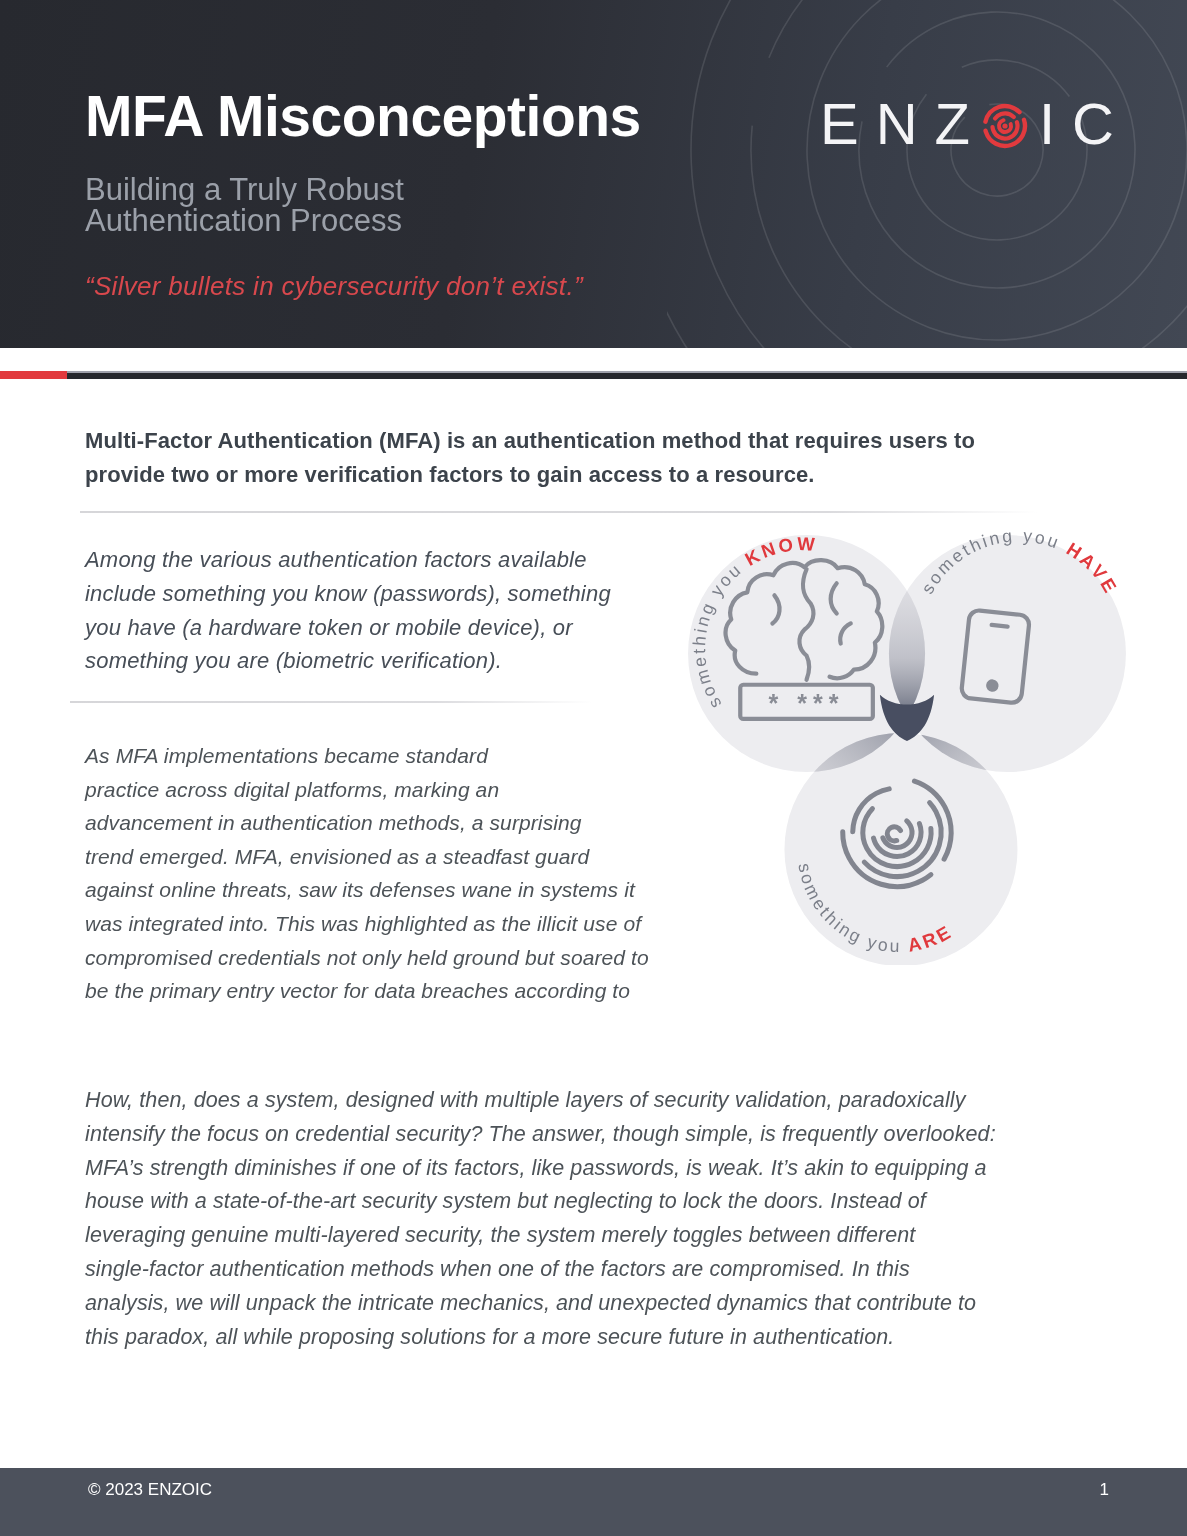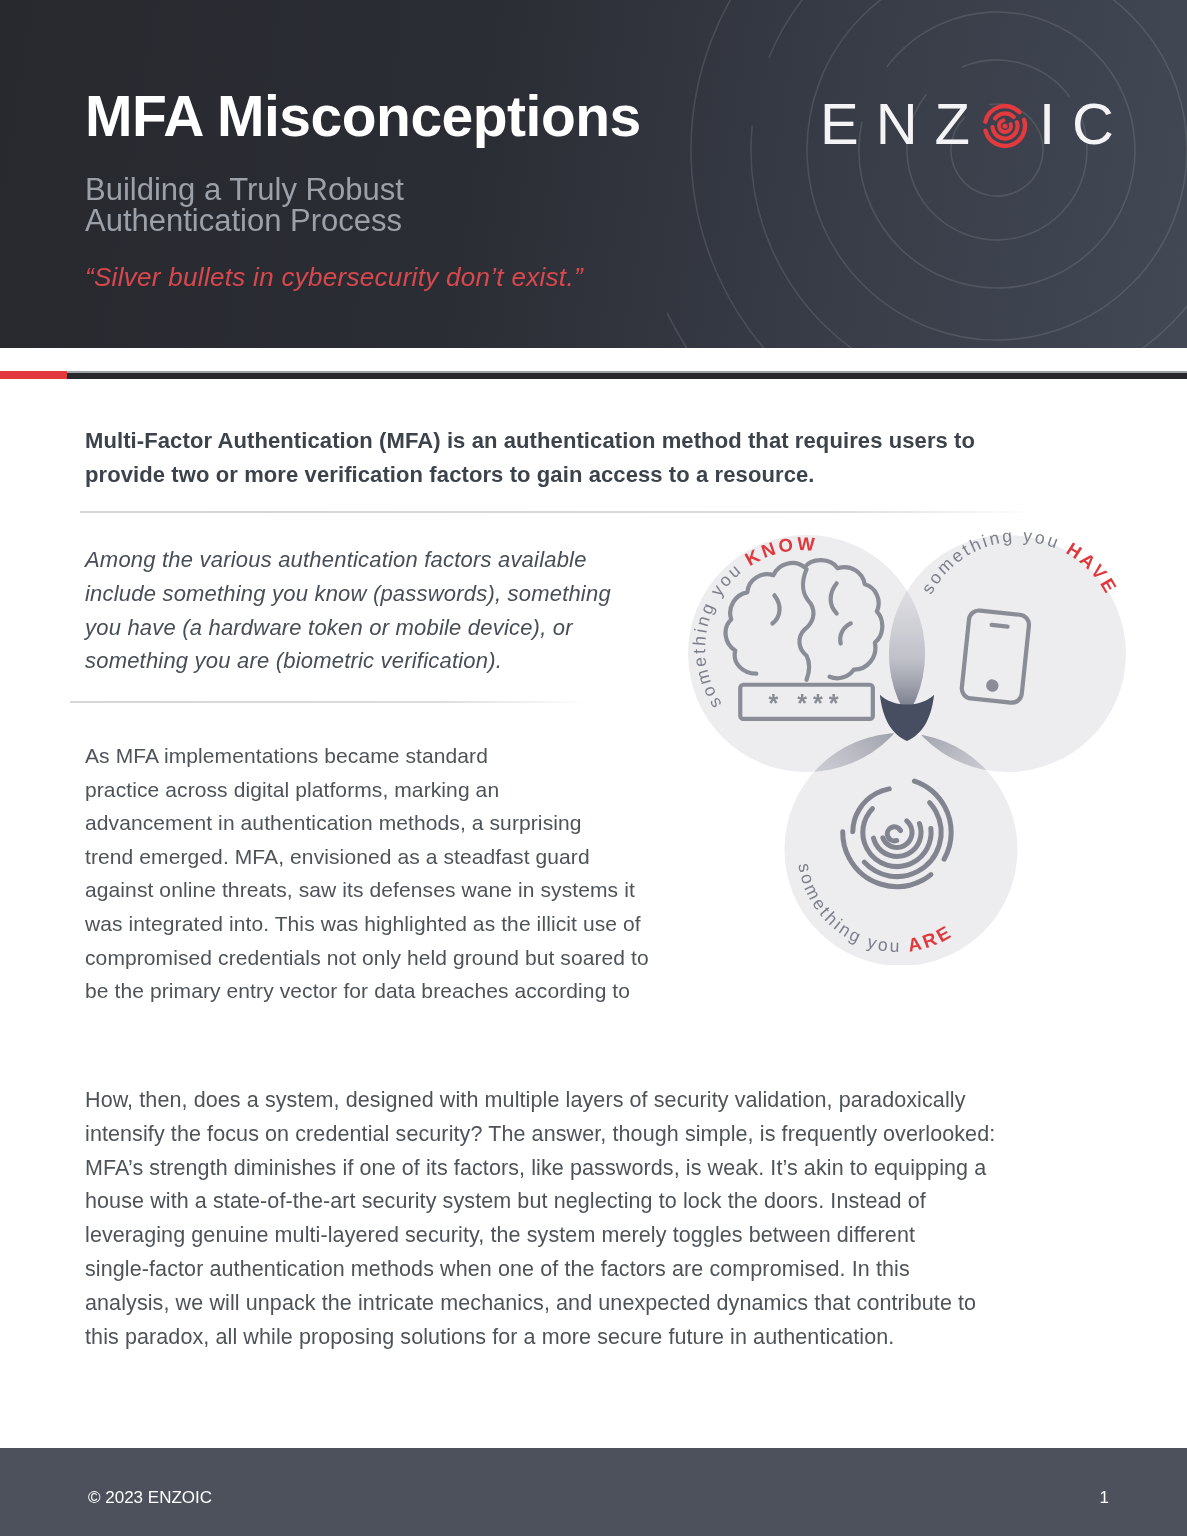--- a/index.html
+++ b/index.html
@@ -6,60 +6,60 @@
   .page{position:relative;width:1187px;height:1536px;margin:0 auto;background:#ffffff;
         font-family:"Liberation Sans",sans-serif;overflow:hidden;}
 
   
   .hero{position:absolute;left:0;top:0;width:1187px;height:348px;
         background:linear-gradient(99deg,#27292f 0%,#2b2d34 40%,#383d48 72%,#424854 100%);}
   .hero-pattern{position:absolute;right:0;top:0;pointer-events:none;}
   .hero-text{position:absolute;left:85px;top:86px;}
   .page-title{color:#ffffff;font-size:57px;font-weight:700;letter-spacing:-0.5px;line-height:60px;margin:0;}
   .page-subtitle{color:#9ba0a9;font-size:31px;font-weight:400;line-height:31px;margin-top:28px;white-space:pre-line;}
-  .hero-quote{color:#d9484d;font-size:26px;font-style:italic;margin-top:26px;letter-spacing:0.3px;}
+  .hero-quote{color:#d9484d;font-size:26px;font-style:italic;margin-top:35px;letter-spacing:0.3px;}
   .logo{position:absolute;left:820px;top:98px;display:flex;align-items:flex-end;color:#f4f4f6;
         font-size:58px;font-weight:400;letter-spacing:17px;line-height:52px;}
   .logo .mark{margin:0 10px 0 -6px;}
 
   
   .hero-rule{position:absolute;left:0;top:371px;width:1187px;height:8px;background:#26282d;}
   .hero-rule .light{position:absolute;left:67px;top:0;right:0;height:2px;background:#9fa1ab;}
   .hero-rule .red{position:absolute;left:0;top:0;width:67px;height:8px;background:#e23a3e;}
 
   
   .lead{position:absolute;left:85px;top:424px;font-size:22px;font-weight:700;color:#3c434b;
         line-height:33.5px;white-space:pre-line;letter-spacing:0.1px;}
   .divider{position:absolute;height:2px;}
   .divider.one{left:80px;top:511px;width:957px;
         background:linear-gradient(to right,#d6d6d9 0%,#dadadd 78%,rgba(218,218,221,0) 100%);}
   .divider.two{left:70px;top:701px;width:522px;
         background:linear-gradient(to right,#d6d6d9 0%,#dcdcdf 70%,rgba(220,220,223,0) 100%);}
   .italic-note{position:absolute;left:85px;top:543px;font-size:22px;font-style:italic;color:#474e57;
         line-height:33.8px;white-space:pre-line;letter-spacing:0.2px;}
   .para{font-size:21px;color:#4d5358;line-height:33.6px;letter-spacing:0.1px;}
-  .para .plines{white-space:pre-line;}
+  .para .plines{white-space:pre-line;font-style:italic;}
   .body1{position:absolute;left:85px;top:739px;width:680px;}
   .body2{position:absolute;left:85px;top:1084px;width:1040px;font-size:21.5px;line-height:33.8px;}
   a.doc-link{color:#d95b5e;text-decoration:underline;text-decoration-thickness:2px;
         text-underline-offset:4px;cursor:pointer;}
   .link-period{color:#b04a4c;}
 
   
   .venn{position:absolute;left:678px;top:523px;}
   .venn circle.vc{fill:#ededf0;mix-blend-mode:multiply;}
   .vlabel{font-size:17.5px;letter-spacing:2.6px;fill:#7b7f89;font-weight:500;}
   .vred{font-size:18.5px;letter-spacing:3px;fill:#e0393d;font-weight:700;}
   .vicon{stroke:#8a8d96;stroke-width:4.2;fill:none;stroke-linecap:round;stroke-linejoin:round;}
   .fprint{stroke:#82858f;stroke-width:5;fill:none;stroke-linecap:round;}
   .pwmask{font-size:25px;font-weight:700;letter-spacing:6px;fill:#898c95;}
 
   
-  .footer{position:absolute;left:0;bottom:0;width:1187px;height:88px;background:#4c515c;
-          display:flex;align-items:center;justify-content:space-between;
+  .footer{position:absolute;left:0;bottom:0;width:1187px;height:68px;background:#4c515c;
+          display:flex;align-items:flex-start;justify-content:space-between;
           padding:12px 78px 0 88px;box-sizing:border-box;color:#ffffff;font-size:17px;}
 </style>
 </head>
 <body>
 
 <div class="page">
 
   <div class="hero">
     <svg class="hero-pattern" width="520" height="371" viewBox="0 0 520 371">
       <g transform="rotate(-24 330 150)" fill="none" stroke="rgba(255,255,255,0.11)" stroke-width="1.6">

